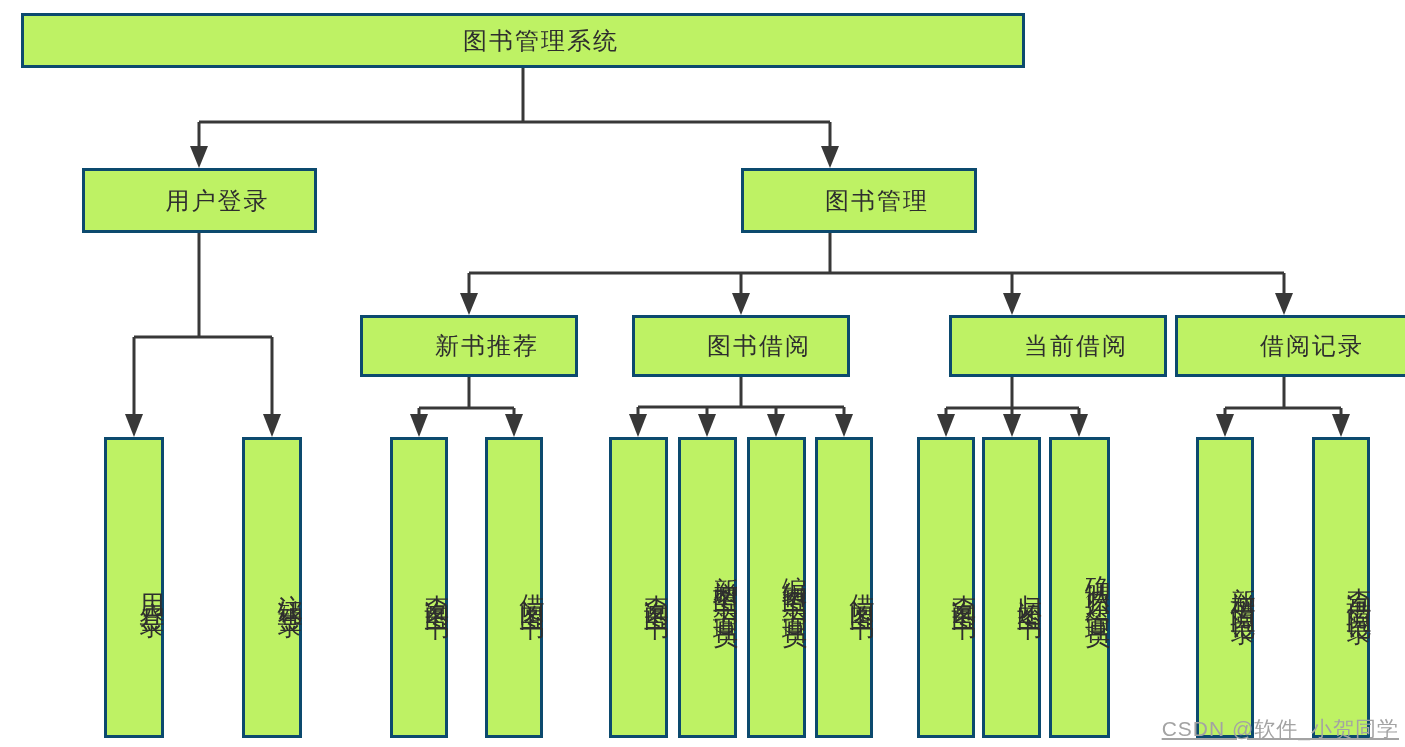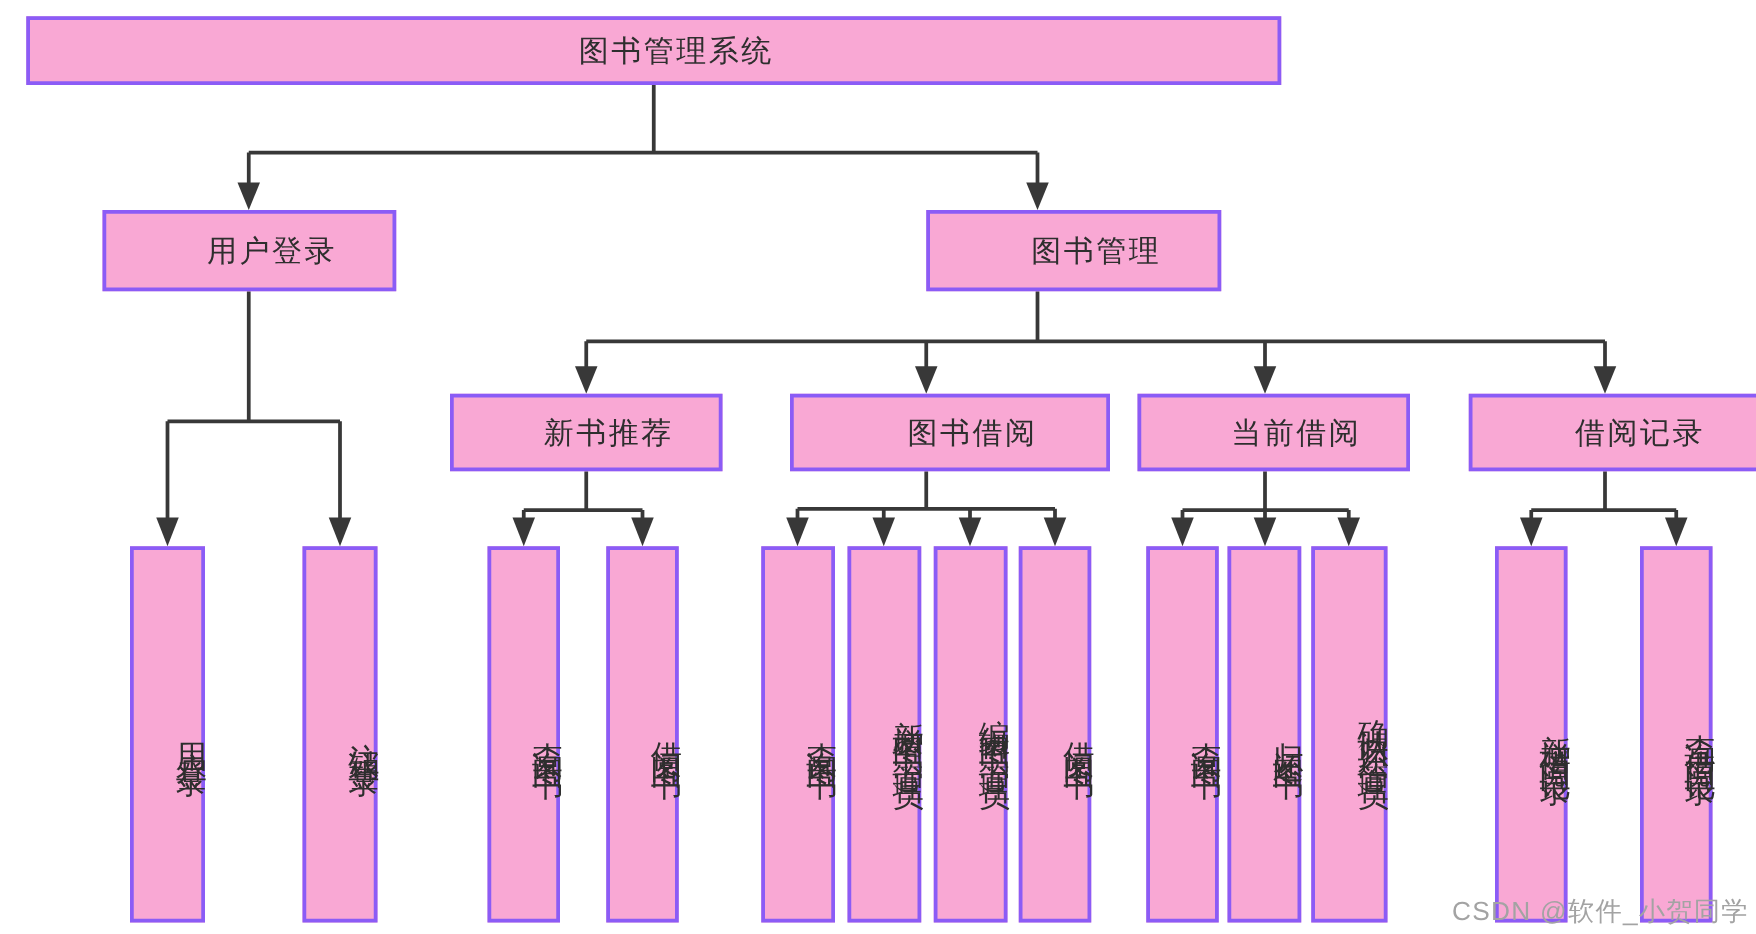--- a/index.html
+++ b/index.html
@@ -12,22 +12,22 @@
     font-family: "Liberation Sans", "DejaVu Sans", sans-serif;
     color: #2e2e2e;
   }
   #connectors {
     position: absolute;
     left: 0; top: 0;
     width: 1405px; height: 747px;
   }
   .node {
     position: absolute;
-    background: #f9a8d4;
-    border: 3px solid #8b5cf6;
+    background: #bef264;
+    border: 3px solid #0c4a6e;
     box-sizing: border-box;
     display: flex;
     align-items: center;
     justify-content: center;
     padding-left: 36px;
   }
   .hbox {
     font-size: 24px;
     letter-spacing: 2px;
     white-space: nowrap;
@@ -48,20 +48,21 @@
     white-space: nowrap;
   }
   .watermark {
     position: absolute;
     right: 6px;
     bottom: 4px;
     font-size: 21px;
     color: #a3a3a3;
     letter-spacing: 1px;
     white-space: nowrap;
+    text-decoration: underline;
   }
 </style>
 </head>
 <body>
 
 <div id="canvas">
 
   <svg id="connectors" viewBox="0 0 1405 747" xmlns="http://www.w3.org/2000/svg">
     <g stroke="#383838" stroke-width="3" fill="none">
 
@@ -101,22 +102,22 @@
       <polygon points="1332,414 1350,414 1341,437"></polygon>
     </g>
   </svg>
 
   <div class="node hbox root-box">图书管理系统</div>
 
   <div class="node hbox lvl2" style="left:82px;width:235px">用户登录</div>
   <div class="node hbox lvl2" style="left:741px;width:236px">图书管理</div>
 
   <div class="node hbox lvl3" style="left:360px;width:218px">新书推荐</div>
-  <div class="node hbox lvl3" style="left:632px;width:256px">图书借阅</div>
-  <div class="node hbox lvl3" style="left:910px;width:218px">当前借阅</div>
+  <div class="node hbox lvl3" style="left:632px;width:218px">图书借阅</div>
+  <div class="node hbox lvl3" style="left:949px;width:218px">当前借阅</div>
   <div class="node hbox lvl3" style="left:1175px;width:238px">借阅记录</div>
 
   <div class="node vbox" style="left:104px;width:60px">
     <span class="vtext">用户登录</span>
   </div>
   <div class="node vbox" style="left:242px;width:60px">
     <span class="vtext">注销登录</span>
   </div>
 
   <div class="node vbox" style="left:390px;width:58px">

